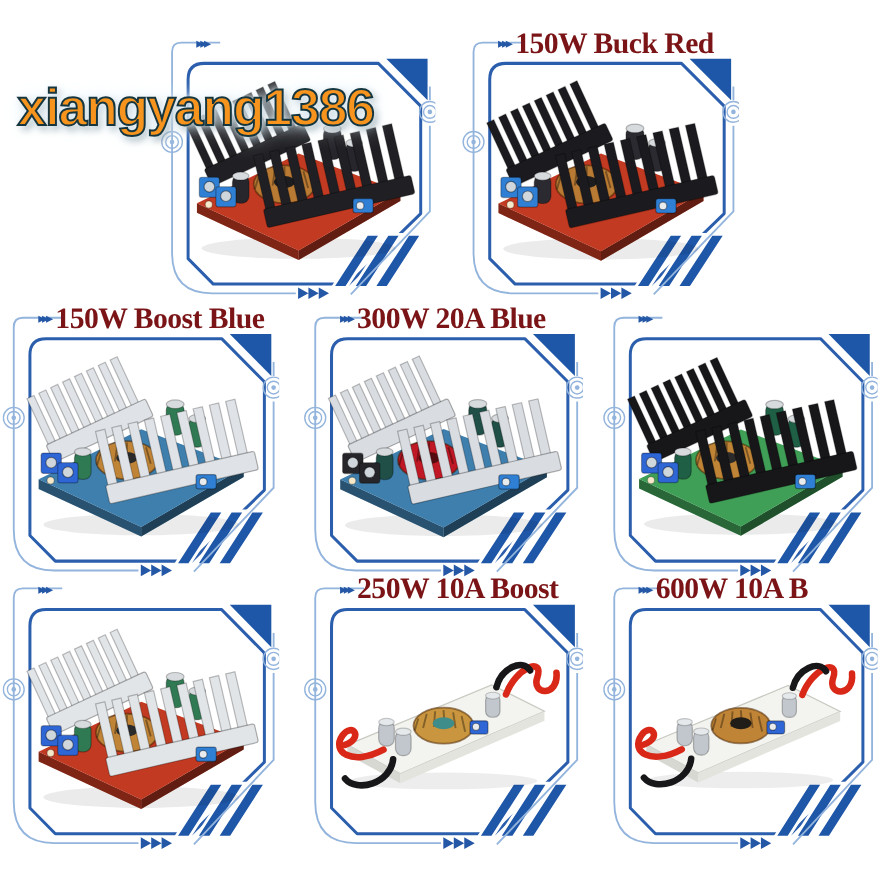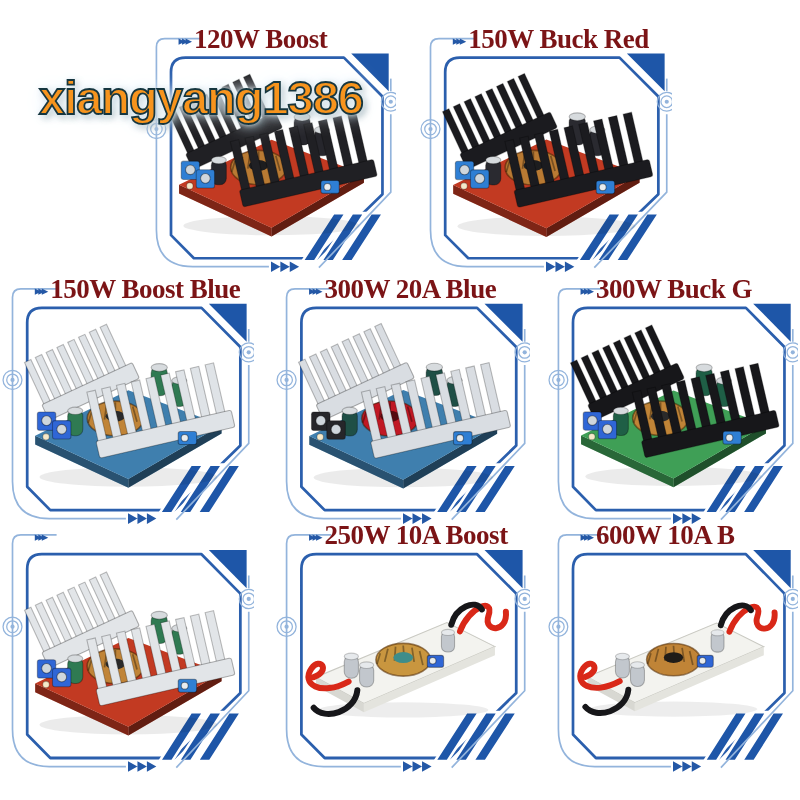--- a/index.html
+++ b/index.html
@@ -13,21 +13,21 @@
   .label-text{font-size:27px;font-weight:700;color:var(--label_color);letter-spacing:-0.5px;}
   .frame{position:absolute;left:0;top:0;width:100%;height:100%;}
   .photo{position:absolute;left:7%;top:16%;width:86%;height:76%;}
   .f-border{fill:none;stroke:var(--border_color);stroke-width:2.6;stroke-linejoin:round;}
   .f-accent{fill:none;stroke:var(--accent_color);stroke-width:1.6;}
   .f-corner{fill:var(--corner_color);}
   .f-stripe{fill:var(--stripe_color);stroke:#ffffff;stroke-width:2.5;}
   .f-arrow{fill:var(--arrow_color);}
   .f-ring{fill:none;stroke:var(--accent_color);stroke-width:1.2;}
   .f-dot{fill:var(--accent_color);}
-  .watermark{position:absolute;left:39px;top:70px;z-index:10;
+  .watermark{position:absolute;left:16px;top:70px;z-index:10;
     font-family:"Liberation Sans", sans-serif;font-weight:bold;font-size:47px;letter-spacing:-1px;
     color:var(--color);-webkit-text-stroke:1.8px var(--outline);
     text-shadow:0 0 5px var(--glow),0 0 12px var(--glow),0 0 22px var(--glow),
                 3px 3px 7px rgba(25,60,70,0.55);}
 </style>
 </head>
 <body>
 
 <svg width="0" height="0" style="position:absolute" aria-hidden="true">
   <defs>
@@ -128,21 +128,20 @@
 <div class="stage" style="--border_color: #2b5fad; --accent_color: #93b4dc; --corner_color: #1e56a8; --stripe_color: #1e56a8; --arrow_color: #2458a6; --label_color: #7b1416;">
 
   <div class="watermark" style="--color: #f7941d; --outline: #16363f; --glow: #e8f3fa;">xiangyang1386</div>
 
   <div class="card" style="left: 146px; top: 24px; width: 250px; height: 250px; --pcb: #c23a22; --hs: #202024; --toroid: #b97a33; --cap: #26262c; --term: #2f7fd4; --hole: #1d1d1f;">
     <svg class="frame">
         <use href="#frame-sym"></use>
       </svg>
     <div class="label">
       <span class="chev">▸▸▸</span>
-      <span class="label-text">120W Boost</span>
     </div>
     <svg class="photo" viewBox="0 0 200 160">
         <use href="#mod-heatsink"></use>
       </svg>
   </div>
 
   <div class="card" style="left: 420px; top: 24px; width: 252px; height: 250px; --pcb: #c23a22; --hs: #1b1b1f; --toroid: #b97a33; --cap: #2a2a30; --term: #2f7fd4; --hole: #1d1d1f;">
     <svg class="frame">
         <use href="#frame-sym"></use>
       </svg>
@@ -180,21 +179,20 @@
         <use href="#mod-heatsink"></use>
       </svg>
   </div>
 
   <div class="card" style="left: 548px; top: 274px; width: 250px; height: 252px; --pcb: #3f9f56; --hs: #17171a; --toroid: #c08437; --cap: #1f5f46; --term: #2f66d6; --hole: #2a2a2a;">
     <svg class="frame">
         <use href="#frame-sym"></use>
       </svg>
     <div class="label">
       <span class="chev">▸▸▸</span>
-      <span class="label-text">300W Buck G</span>
     </div>
     <svg class="photo" viewBox="0 0 200 160">
         <use href="#mod-heatsink"></use>
       </svg>
   </div>
 
   <div class="card" style="left: 2px; top: 520px; width: 252px; height: 254px; --pcb: #c23a22; --hs: #e2e5e8; --toroid: #c08437; --cap: #2f7a52; --term: #2f66d6; --hole: #2a2a2a;">
     <svg class="frame">
         <use href="#frame-sym"></use>
       </svg>

